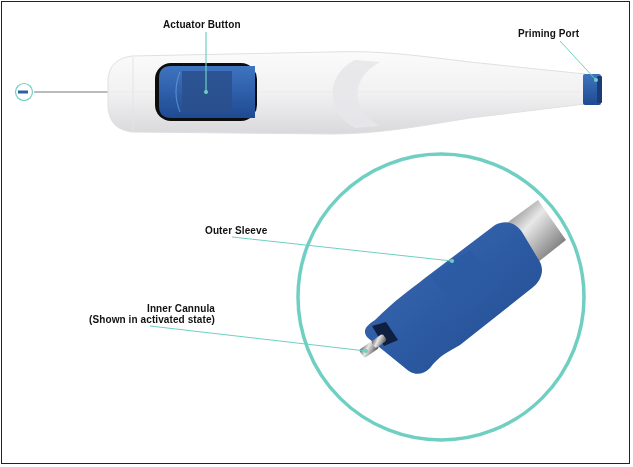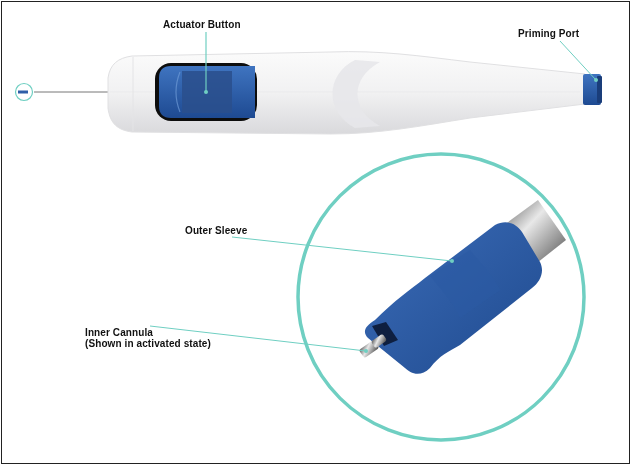--- a/index.html
+++ b/index.html
@@ -1,20 +1,20 @@
 <!DOCTYPE html>
 <html><head>
 <meta charset="utf-8">
 <style>
   html, body { margin:0; padding:0; background:#ffffff; }
   body { width:633px; height:467px; position:relative; overflow:hidden; font-family:"Liberation Sans", sans-serif; }
   #frame { position:absolute; left:1px; top:1px; width:629px; height:463px; border:1px solid #222; box-sizing:border-box; background:#fff; }
   svg { position:absolute; left:0; top:0; }
   .lbl { position:absolute; font-weight:bold; font-size:10px; color:#111; white-space:nowrap; letter-spacing:0.1px; }
-  .center { text-align:left;margin-top:24px; }
+  .center { text-align:right; }
 </style>
 </head>
 <body>
 
 <div id="frame"></div>
 
 <svg width="633" height="467" viewBox="0 0 633 467">
   <defs>
     <linearGradient id="bodyGrad" x1="0" y1="0" x2="0" y2="1">
       <stop offset="0" stop-color="#fbfbfb"></stop>
@@ -82,17 +82,17 @@
   </g>
 
   <line x1="232" y1="237" x2="452" y2="261" stroke="#6fcfc2" stroke-width="1"></line>
   <circle cx="452" cy="261" r="2" fill="#6fcfc2"></circle>
   <line x1="150" y1="326" x2="366" y2="351" stroke="#6fcfc2" stroke-width="1"></line>
   <circle cx="366" cy="351" r="2" fill="#6fcfc2"></circle>
 </svg>
 
 <div class="lbl" style="left:163px;top:19px;">Actuator Button</div>
 <div class="lbl" style="left:518px;top:28px;text-align:right;">Priming Port</div>
-<div class="lbl" style="left:185px;top:225px;text-align:right;">Outer Sleeve</div>
+<div class="lbl" style="left:205px;top:225px;text-align:right;">Outer Sleeve</div>
 <div class="lbl center" style="left:85px;top:303px;width:130px;">
   <div>Inner Cannula</div>
   <div>(Shown in activated state)</div>
 </div>
 
 </body></html>

